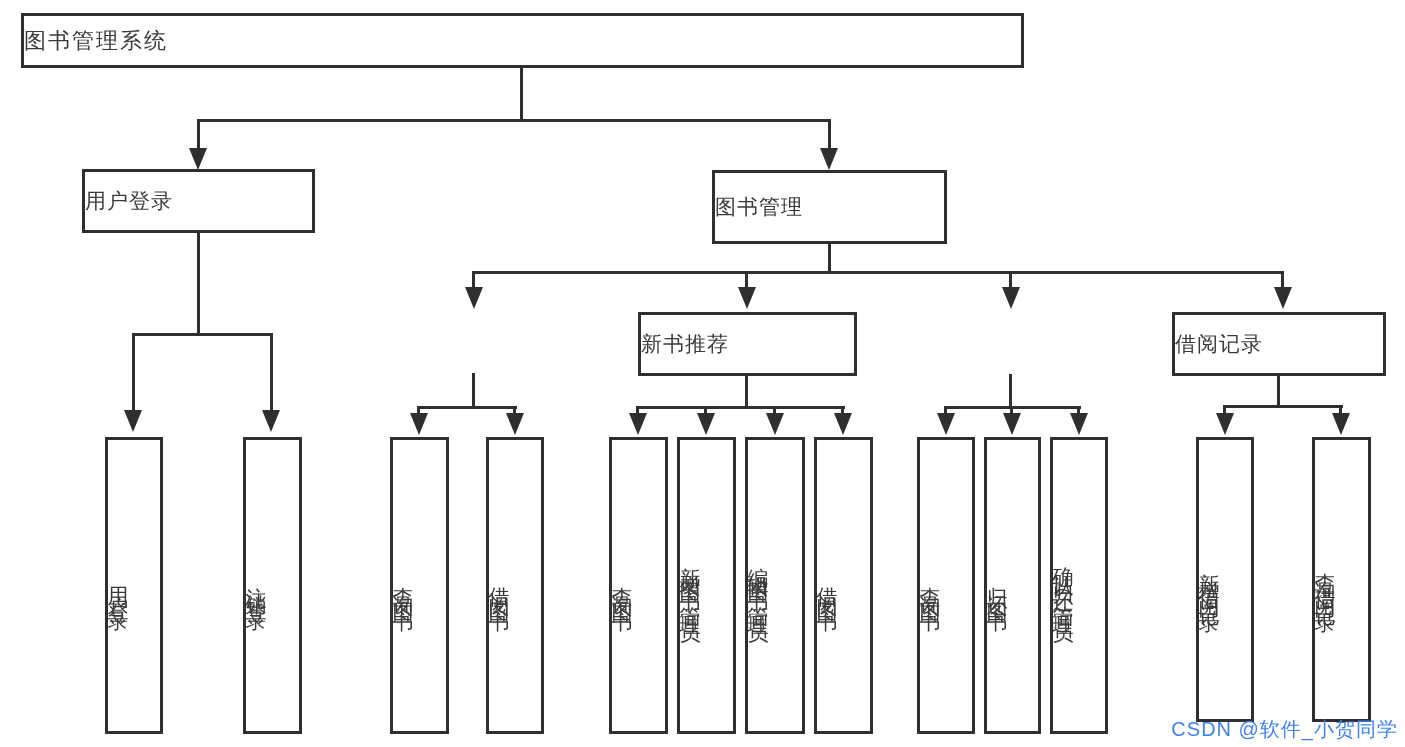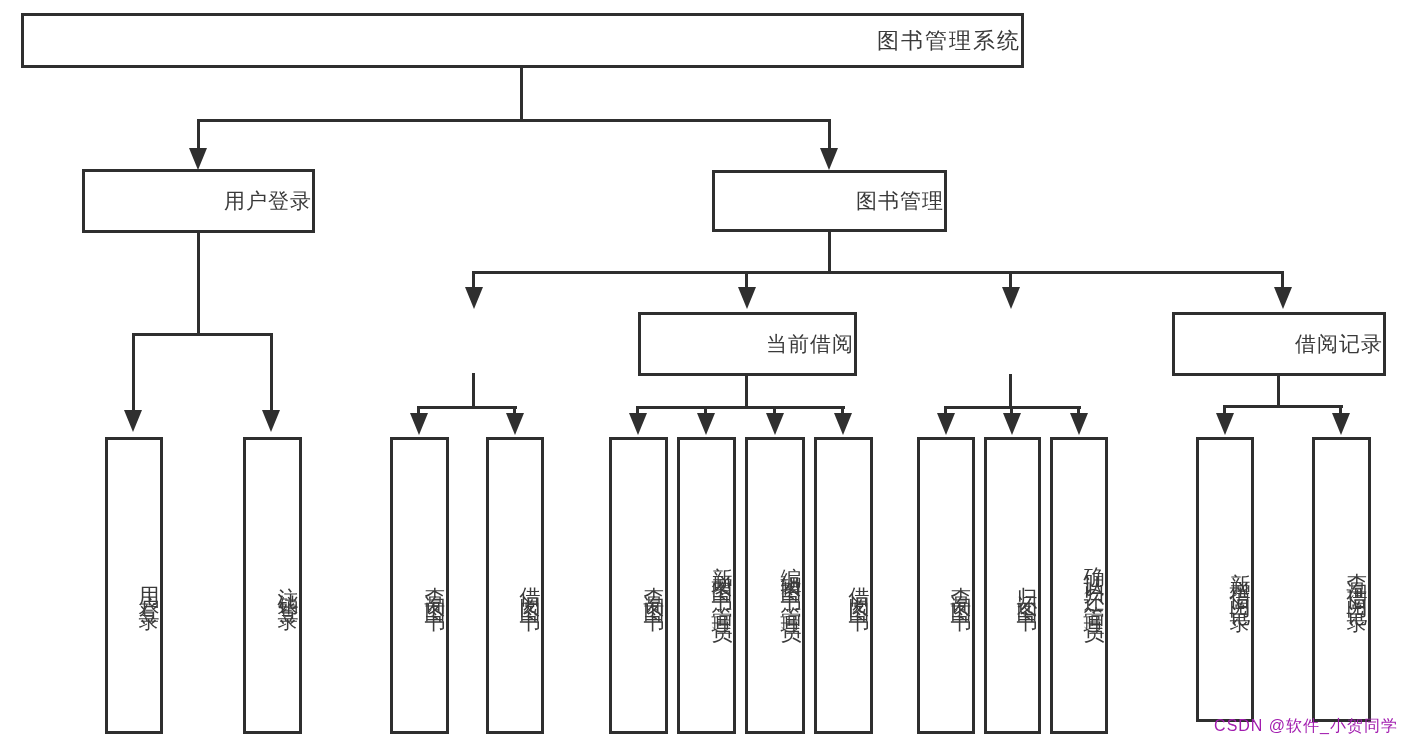--- a/index.html
+++ b/index.html
@@ -8,41 +8,41 @@
     width:1405px; height:747px;
     background:#ffffff;
     font-family:"Liberation Sans", sans-serif;
     overflow:hidden;
   }
   .box {
     position:absolute;
     border:3px solid #2f2f2f;
     background:#ffffff;
     box-sizing:border-box;
-    display:flex; align-items:center; justify-content:flex-end;
+    display:flex; align-items:center; justify-content:flex-start;
   }
   .hlabel {
     font-size:21px; color:#3a3a3a; letter-spacing:1px; white-space:nowrap;
   }
   .root-label { font-size:22px; letter-spacing:2px; }
   .vlabel {
     writing-mode:vertical-rl;
     font-size:21px; color:#3a3a3a;
     letter-spacing:8px; line-height:1; white-space:nowrap;
   }
   .line { position:absolute; background:#2f2f2f; }
   .arrow {
     position:absolute; width:0; height:0;
     border-left:9px solid transparent;
     border-right:9px solid transparent;
     border-top:22px solid #2f2f2f;
   }
   .watermark {
     position:absolute; right:7px; top:716px;
-    font-size:16px; color:#a21caf; letter-spacing:1px; white-space:nowrap;
+    font-size:20px; color:#3b82f6; letter-spacing:1px; white-space:nowrap;
   }
 </style>
 </head>
 <body>
 
 <div id="canvas">
 
   <div>
     <div class="line" style="left:520px;top:66px;width:3px;height:55px;"></div>
     <div class="line" style="left:197px;top:119px;width:634px;height:3px;"></div>
@@ -116,26 +116,26 @@
     <div class="arrow" style="left:1332px;top:413px;"></div>
   </div>
 
   <div class="box" style="left:21px;top:13px;width:1003px;height:55px;">
     <span class="hlabel root-label">图书管理系统</span>
   </div>
 
   <div class="box" style="left:82px;top:169px;width:233px;height:64px;">
     <span class="hlabel">用户登录</span>
   </div>
-  <div class="box" style="left:712px;top:170px;width:235px;height:62px;">
+  <div class="box" style="left:712px;top:170px;width:235px;height:74px;">
     <span class="hlabel">图书管理</span>
   </div>
 
   <div class="box" style="left:638px;top:312px;width:219px;height:64px;">
-    <span class="hlabel">当前借阅</span>
+    <span class="hlabel">新书推荐</span>
   </div>
   <div class="box" style="left:1172px;top:312px;width:214px;height:64px;">
     <span class="hlabel">借阅记录</span>
   </div>
 
   <div class="box" style="left:105px;top:437px;width:58px;height:297px;">
     <span class="vlabel">用户登录</span>
   </div>
   <div class="box" style="left:243px;top:437px;width:59px;height:297px;">
     <span class="vlabel">注销登录</span>

